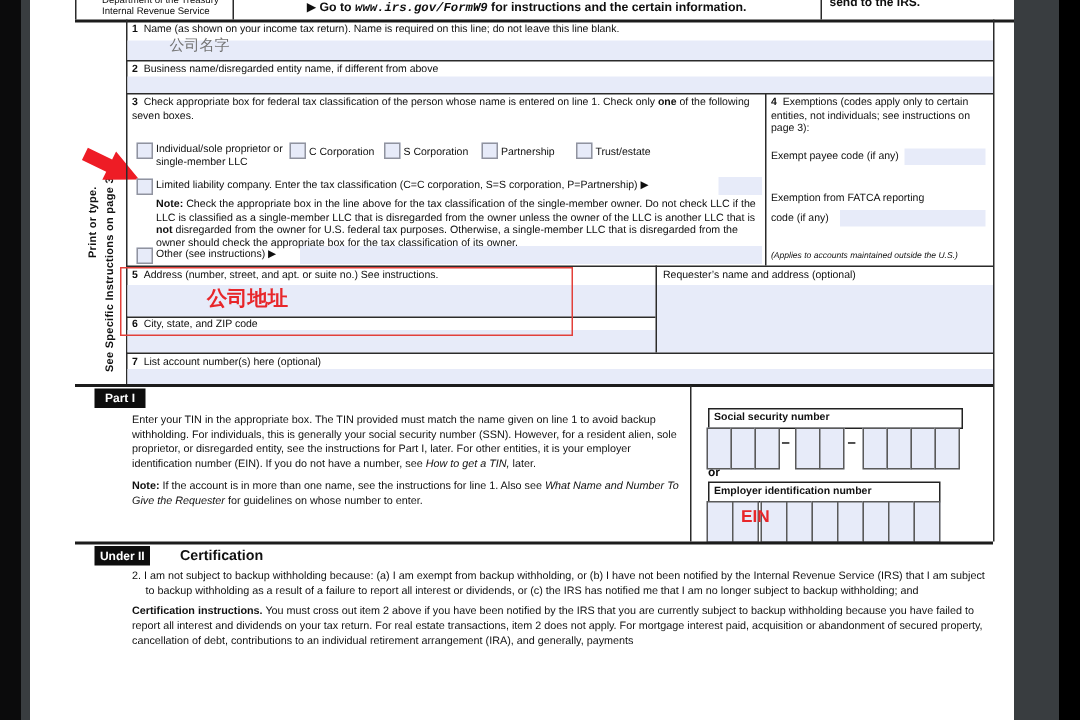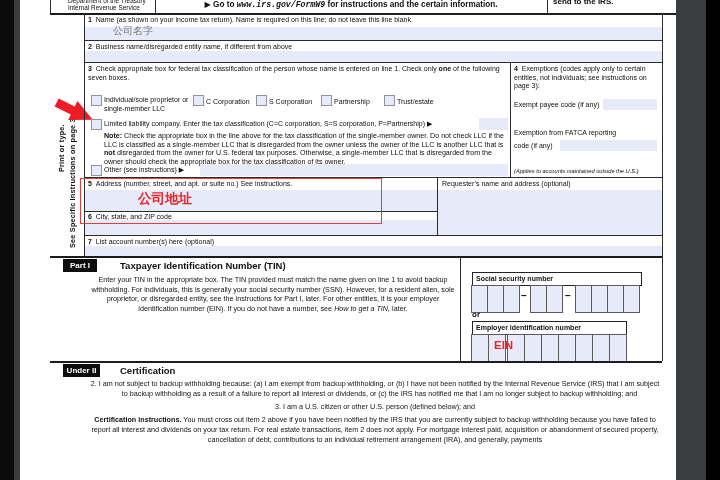--- a/index.html
+++ b/index.html
@@ -12,21 +12,21 @@
   .thick{height:2px;background:#1c1c1c;}
   .lbl{position:absolute;font-size:7px;line-height:8.6px;color:#0f0f0f;}
   .field{position:absolute;background:#e7ebf9;}
   .cb{position:absolute;width:9px;height:9px;background:#e7ebf9;border:1px solid #90939f;}
   .nowrap{white-space:nowrap;}
   .vtext{position:absolute;writing-mode:vertical-rl;transform:rotate(180deg);
          font-weight:bold;font-size:7.3px;letter-spacing:.2px;white-space:nowrap;}
   .partbox{position:absolute;background:#0d0d0d;color:#fff;font-weight:bold;font-size:8px;
            display:flex;align-items:center;justify-content:center;}
   .parttitle{position:absolute;font-weight:bold;font-size:9.5px;}
-  .para{position:absolute;font-size:7.2px;line-height:9.6px;text-align:center;}
+  .para{position:absolute;font-size:7.2px;line-height:9.6px;}
   .cell{width:15px;height:26px;background:#e7ebf9;border:1px solid #5a5a5a;margin-left:-1px;}
   .cellrow{position:absolute;display:flex;}
   .boxlabel{position:absolute;background:#fff;border:1px solid #222;font-weight:bold;
             font-size:7px;padding:1.5px 0 0 3px;}
   .red-anno{position:absolute;color:#e8262a;font-weight:bold;}
   .item{margin-bottom:3px;padding-left:9px;text-indent:-9px;}
 </style>
 </head>
 <body>
 
@@ -111,24 +111,24 @@
     <div class="lbl nowrap" style="left:422px;top:180px;">Requester’s name and address (optional)</div>
     <div class="field" style="left:418px;top:190px;width:224px;height:45px;"></div>
     <div class="line-h" style="left:64px;top:235px;width:578px;"></div>
     <div style="position:absolute;left:60px;top:178px;width:300px;height:44px;border:1.5px solid #e2403a;"></div>
 
     <div class="lbl nowrap" style="left:68px;top:238px;"><span style="font-weight: bold;">7&nbsp;&nbsp;</span><span>List account number(s) here (optional)</span></div>
     <div class="field" style="left:65px;top:246px;width:577px;height:10px;"></div>
 
     <div class="line-h thick" style="left:30px;top:256px;width:612px;"></div>
     <div class="partbox" style="left:43px;top:258.5px;width:34px;height:13px;">Part I</div>
-    <div class="parttitle" style="left:100px;top:259.5px;">Taxpayer Identification Number (TIN)</div>
 
     <div class="para" style="left:68px;top:275px;width:370px;">
       <div style="margin-bottom:6px;"><span>Enter your TIN in the appropriate box. The TIN provided must match the name given on line 1 to avoid backup withholding. For individuals, this is generally your social security number (SSN). However, for a resident alien, sole proprietor, or disregarded entity, see the instructions for Part I, later. For other entities, it is your employer identification number (EIN). If you do not have a number, see </span><span style="font-style: italic;">How to get a TIN,</span><span> later.</span></div>
+      <div><span style="font-weight: bold;">Note:</span><span> If the account is in more than one name, see the instructions for line 1. Also see </span><span style="font-style: italic;">What Name and Number To Give the Requester</span><span> for guidelines on whose number to enter.</span></div>
     </div>
 
     <div class="line-v" style="left:440px;top:257px;height:104px;"></div>
     <div class="boxlabel" style="left:452px;top:272px;width:165px;height:10px;">Social security number</div>
     <div class="cellrow" style="left:452px;top:285px;">
       <div class="cell"></div>
         <div class="cell"></div>
         <div class="cell"></div>
     </div>
     <div class="lbl" style="left:501px;top:292px;font-size:10px;font-weight:bold;">–</div>
@@ -159,18 +159,17 @@
         <div class="cell" style="width:16px;"></div>
     </div>
     <div class="red-anno nowrap" style="left:474px;top:339px;font-size:11.5px;">EIN</div>
 
     <div class="line-h thick" style="left:30px;top:361px;width:612px;"></div>
     <div class="partbox" style="left:43px;top:363.5px;width:37px;height:13px;">Under II</div>
     <div class="parttitle" style="left:100px;top:364.5px;">Certification</div>
 
     <div class="para" style="left:68px;top:379px;width:574px;line-height:10px;">
       <div class="item">2. I am not subject to backup withholding because: (a) I am exempt from backup withholding, or (b) I have not been notified by the Internal Revenue Service (IRS) that I am subject to backup withholding as a result of a failure to report all interest or dividends, or (c) the IRS has notified me that I am no longer subject to backup withholding; and</div>
-      <div class="item">3. I am a U.S. citizen or other U.S. person (defined below); and</div>
       <div class="item" style="padding-left:0;text-indent:0;"><span style="font-weight: bold;">Certification instructions.</span><span> You must cross out item 2 above if you have been notified by the IRS that you are currently subject to backup withholding because you have failed to report all interest and dividends on your tax return. For real estate transactions, item 2 does not apply. For mortgage interest paid, acquisition or abandonment of secured property, cancellation of debt, contributions to an individual retirement arrangement (IRA), and generally, payments</span></div>
     </div>
 
   </div>
 </div>
 
 </body></html>

